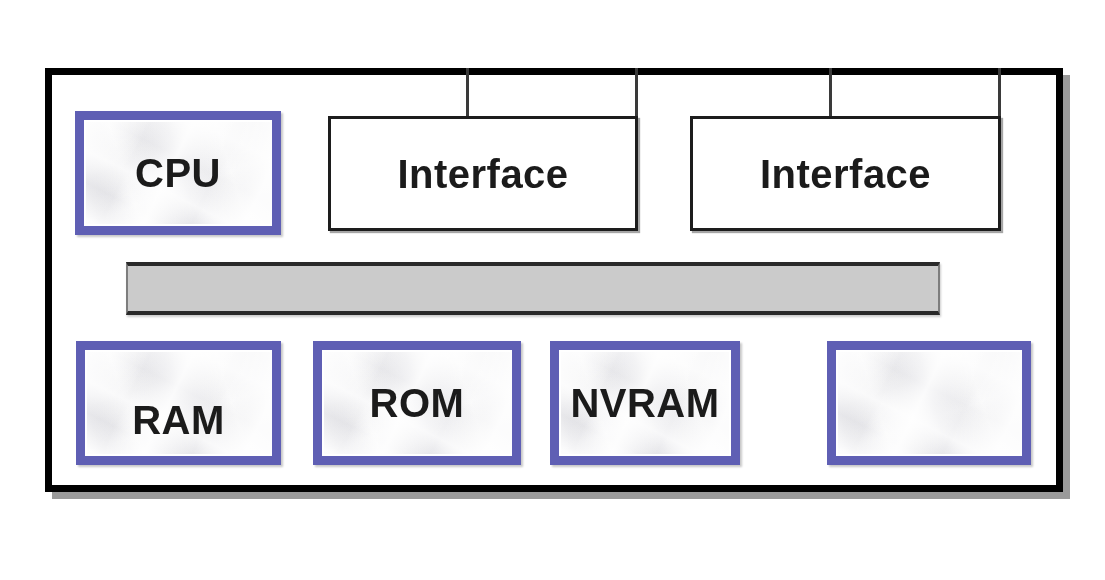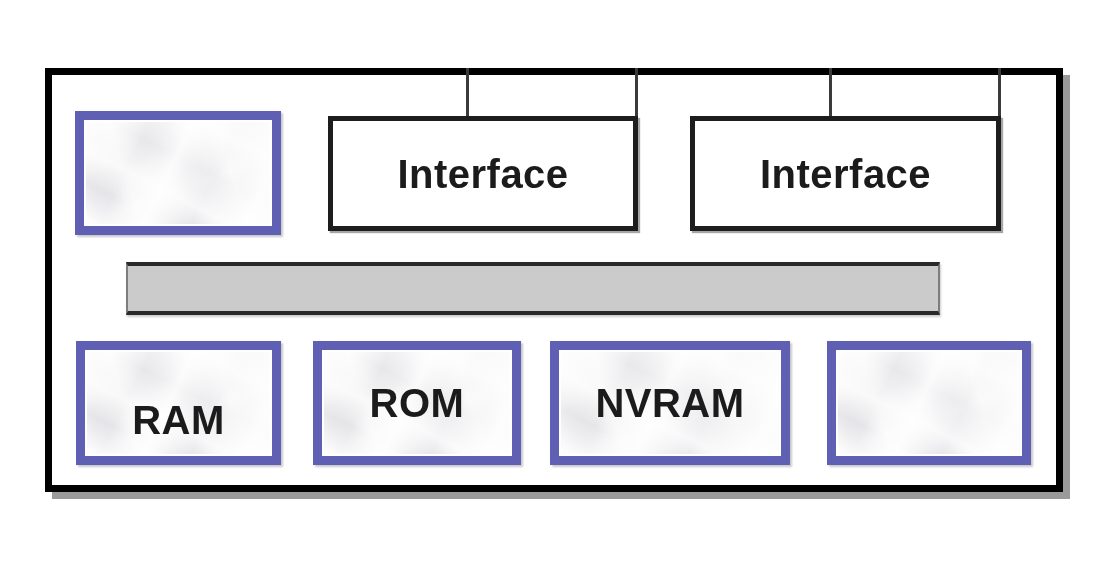--- a/index.html
+++ b/index.html
@@ -80,21 +80,21 @@
   }
   .chip .inner-rim {
     position: absolute;
     left: 0; top: 0; right: 0; bottom: 0;
     border: 2px solid #ffffff;
     pointer-events: none;
   }
 
   
   .plain {
-    border: 5px solid #0c4a6e;
+    border: 3px solid #0c4a6e;
     background: #ffffff;
     box-shadow: 2px 2px 1px rgba(0,0,0,0.35);
   }
 
   
   #bus {
     position: absolute;
     box-sizing: border-box;
     background: #cbcbcb;
     border-top: 4px solid #2a2a2a;
@@ -117,41 +117,42 @@
   <div id="connector-layer">
       <div class="connector" style="left: 466px; top: 68px; height: 50px; background: rgb(58, 58, 58);"></div>
       <div class="connector" style="left: 635px; top: 68px; height: 50px; background: rgb(58, 58, 58);"></div>
       <div class="connector" style="left: 829px; top: 68px; height: 50px; background: rgb(58, 58, 58);"></div>
       <div class="connector" style="left: 998px; top: 68px; height: 50px; background: rgb(58, 58, 58);"></div>
     </div>
 
   <div id="top-row">
       <div class="box chip" style="left: 75px; top: 111px; width: 206px; height: 124px; border-color: rgb(95, 95, 180);">
         <div class="inner-rim"></div>
+        <span class="label" style="font-size: 40px; color: rgb(27, 27, 27);">CPU</span>
       </div>
       <div class="box plain" style="left: 328px; top: 116px; width: 310px; height: 115px; border-color: rgb(29, 29, 29); background: rgb(255, 255, 255);">
         <span class="label" style="font-size: 40px; color: rgb(27, 27, 27);">Interface</span>
       </div>
       <div class="box plain" style="left: 690px; top: 116px; width: 311px; height: 115px; border-color: rgb(29, 29, 29); background: rgb(255, 255, 255);">
         <span class="label" style="font-size: 40px; color: rgb(27, 27, 27);">Interface</span>
       </div>
     </div>
 
   <div id="bus" style="left: 126px; top: 262px; width: 814px; height: 53px; background: rgb(203, 203, 203); border-top-color: rgb(42, 42, 42); border-bottom-color: rgb(42, 42, 42);"></div>
 
   <div id="bottom-row">
       <div class="box chip" style="left: 76px; top: 341px; width: 205px; height: 124px; border-color: rgb(95, 95, 180);">
         <div class="inner-rim"></div>
         <span class="label" style="font-size: 40px; color: rgb(27, 27, 27); margin-top: 33px;">RAM</span>
       </div>
       <div class="box chip" style="left: 313px; top: 341px; width: 208px; height: 124px; border-color: rgb(95, 95, 180);">
         <div class="inner-rim"></div>
         <span class="label" style="font-size: 40px; color: rgb(27, 27, 27);">ROM</span>
       </div>
-      <div class="box chip" style="left: 550px; top: 341px; width: 240px; height: 124px; border-color: rgb(95, 95, 180);">
+      <div class="box chip" style="left: 550px; top: 341px; width: 190px; height: 124px; border-color: rgb(95, 95, 180);">
         <div class="inner-rim"></div>
         <span class="label" style="font-size: 40px; color: rgb(27, 27, 27);">NVRAM</span>
       </div>
       <div class="box chip" style="left: 827px; top: 341px; width: 204px; height: 124px; border-color: rgb(95, 95, 180);">
         <div class="inner-rim"></div>
       </div>
     </div>
 
 </div>
 

